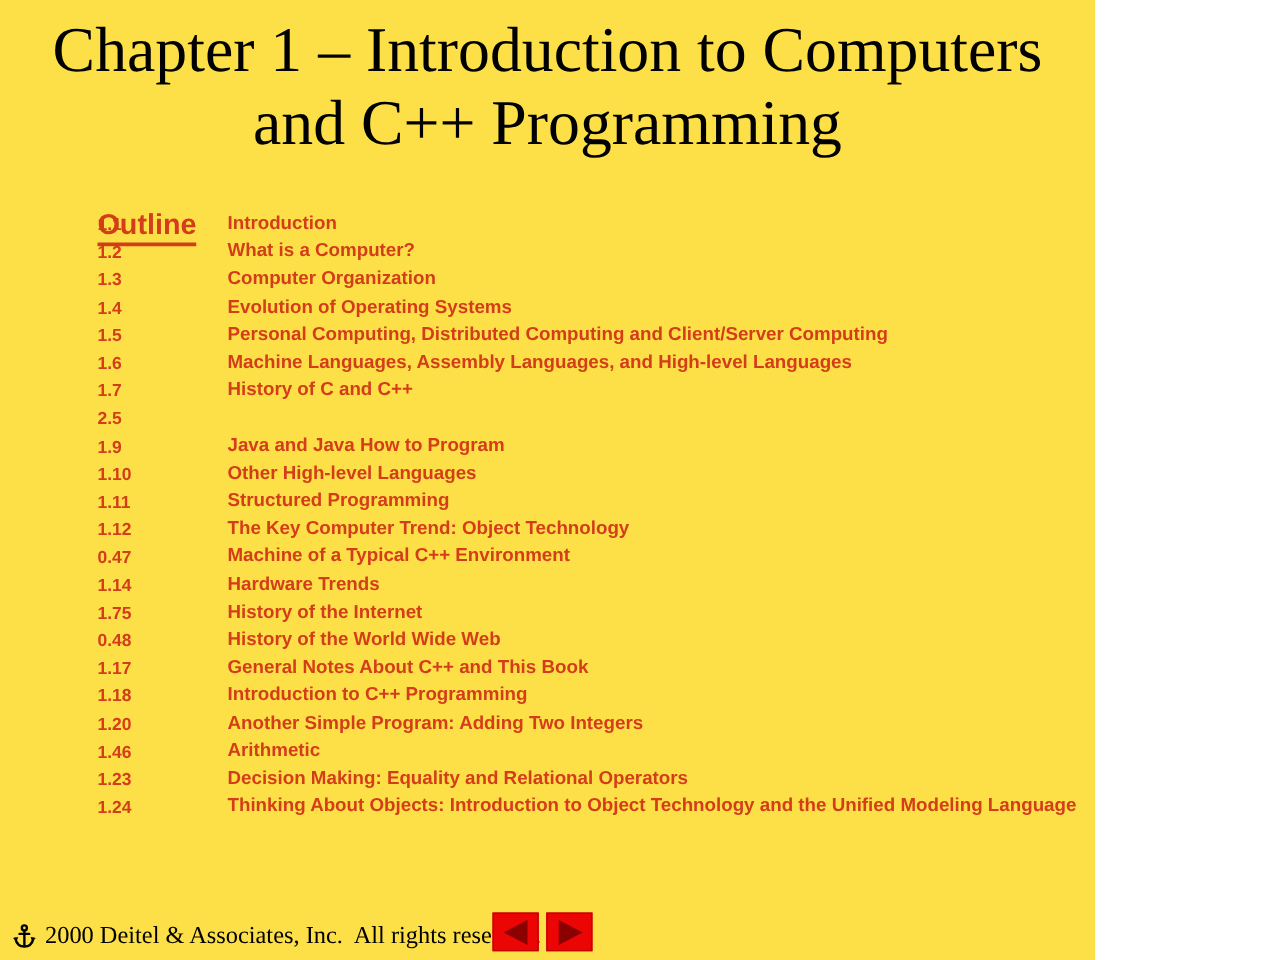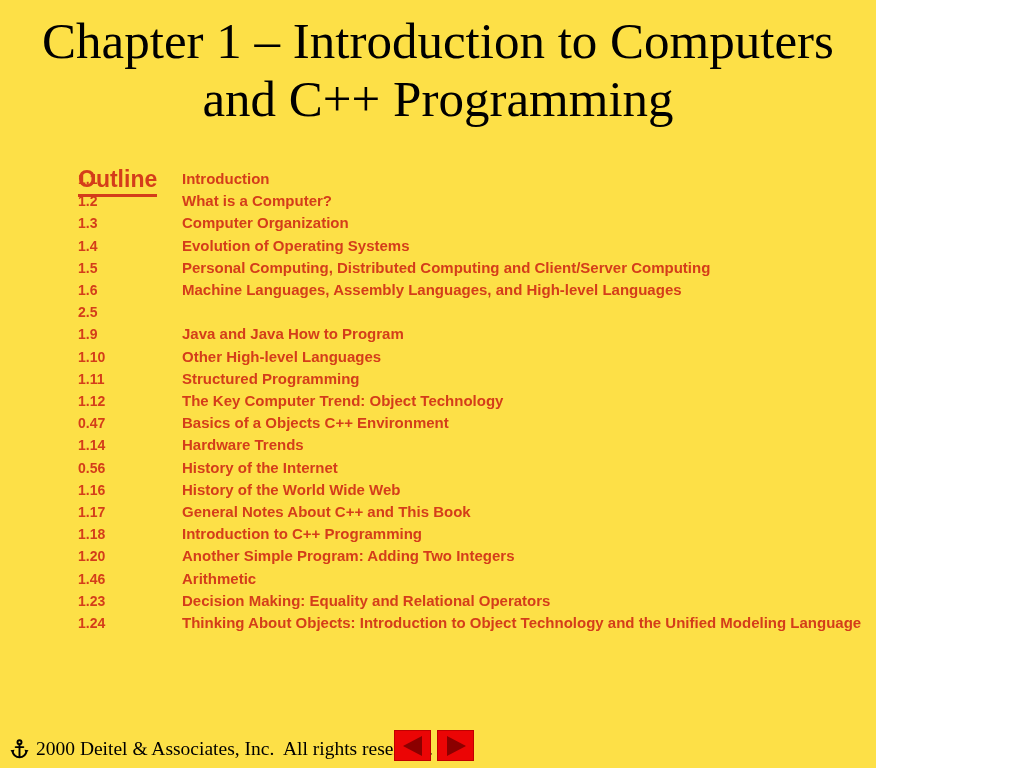--- a/index.html
+++ b/index.html
@@ -131,20 +131,24 @@
     <div class="outline-row">
       <span class="item-number">1.5</span>
       <span class="item-title">Personal Computing, Distributed Computing and Client/Server Computing</span>
     </div>
 
     <div class="outline-row">
       <span class="item-number">1.6</span>
       <span class="item-title">Machine Languages, Assembly Languages, and High-level Languages</span>
     </div>
 
+    <div class="outline-row">
+      <span class="item-number">1.7</span>
+      <span class="item-title">History of C and C++</span>
+    </div>
 
     <div class="outline-row">
       <span class="item-number">2.5</span>
     </div>
 
     <div class="outline-row">
       <span class="item-number">1.9</span>
       <span class="item-title">Java and Java How to Program</span>
     </div>
 
@@ -158,35 +162,35 @@
       <span class="item-title">Structured Programming</span>
     </div>
 
     <div class="outline-row">
       <span class="item-number">1.12</span>
       <span class="item-title">The Key Computer Trend: Object Technology</span>
     </div>
 
     <div class="outline-row">
       <span class="item-number">0.47</span>
-      <span class="item-title">Basics of a Objects C++ Environment</span>
+      <span class="item-title">Machine of a Typical C++ Environment</span>
     </div>
 
     <div class="outline-row">
       <span class="item-number">1.14</span>
       <span class="item-title">Hardware Trends</span>
     </div>
 
     <div class="outline-row">
-      <span class="item-number">0.56</span>
+      <span class="item-number">1.75</span>
       <span class="item-title">History of the Internet</span>
     </div>
 
     <div class="outline-row">
-      <span class="item-number">1.16</span>
+      <span class="item-number">0.48</span>
       <span class="item-title">History of the World Wide Web</span>
     </div>
 
     <div class="outline-row">
       <span class="item-number">1.17</span>
       <span class="item-title">General Notes About C++ and This Book</span>
     </div>
 
     <div class="outline-row">
       <span class="item-number">1.18</span>

